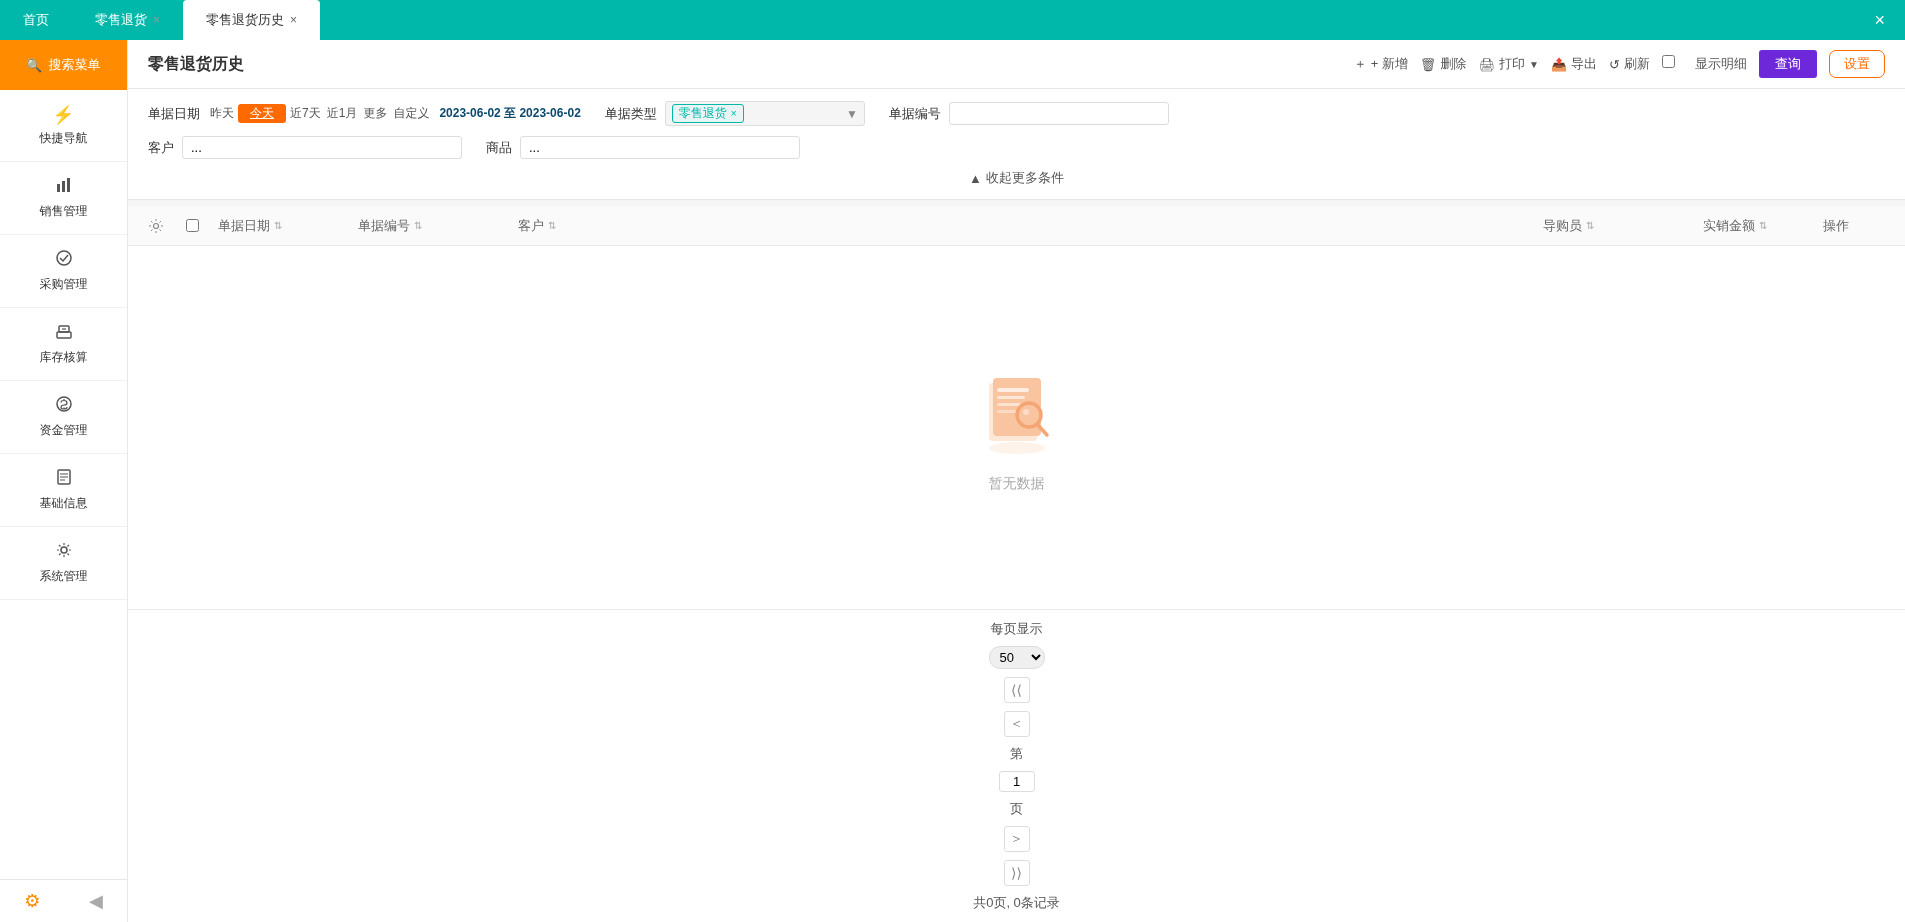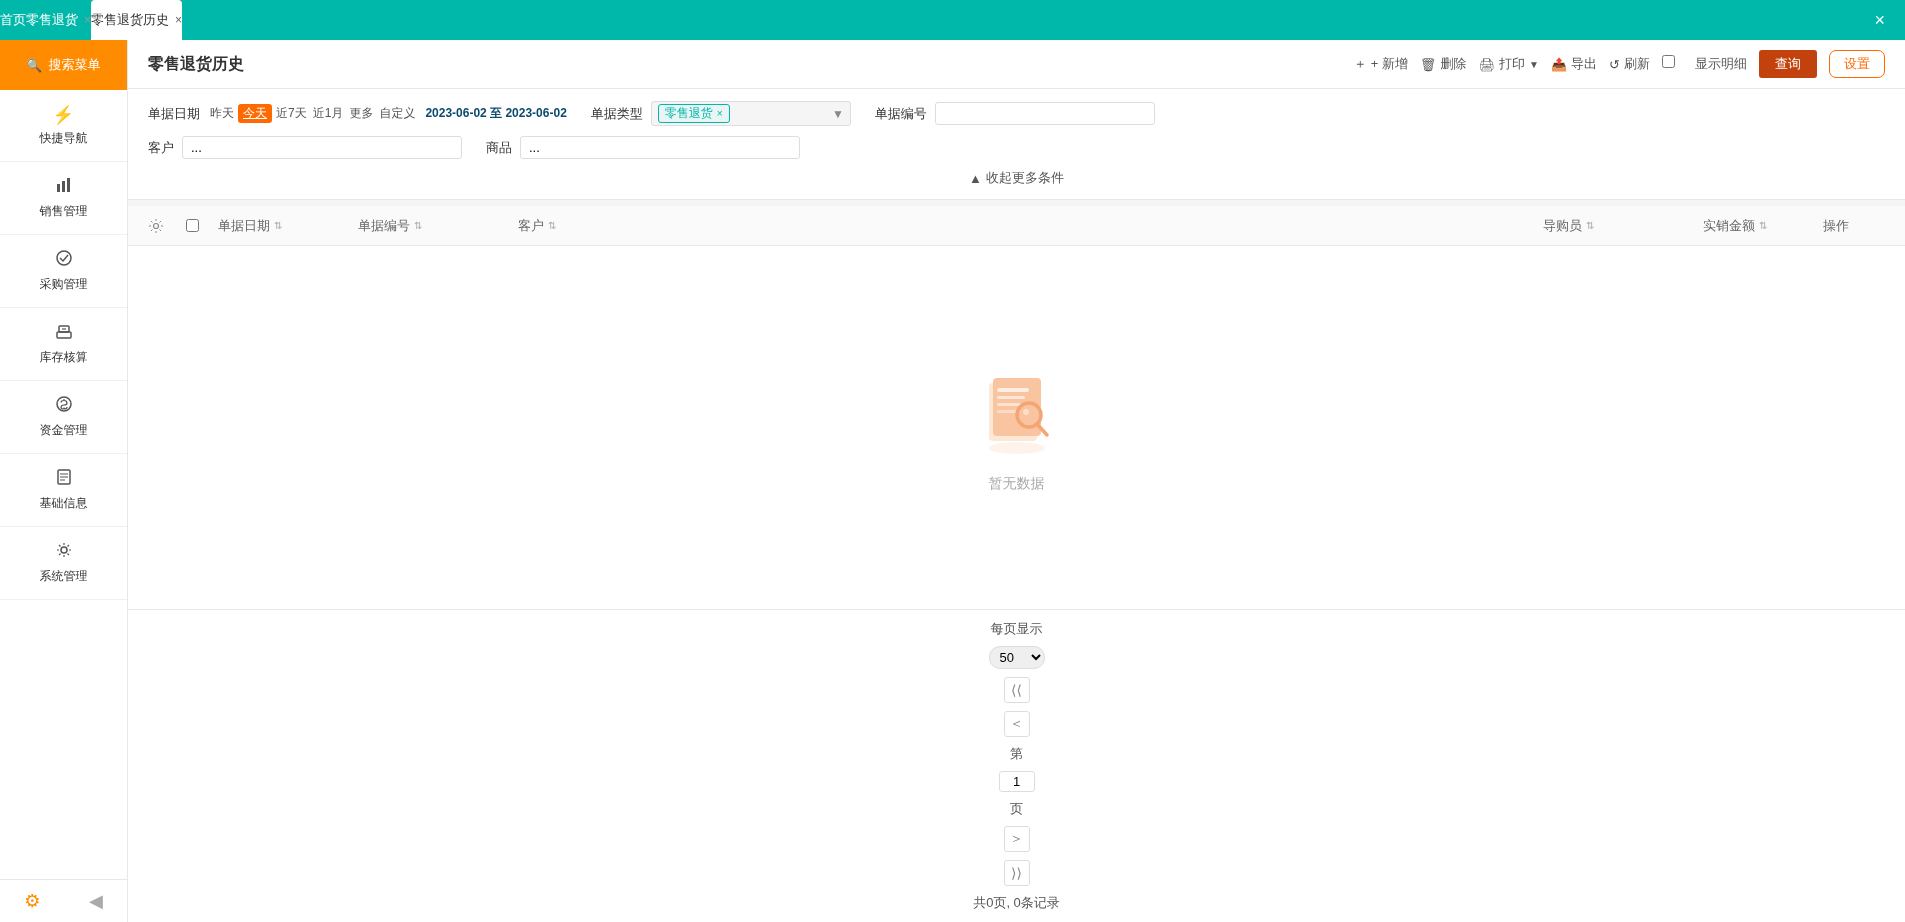--- a/index.html
+++ b/index.html
@@ -11,21 +11,21 @@
       height: 40px;
       display: flex;
       align-items: center;
       padding: 0 0 0 0;
       position: relative;
     }
     .tab-item {
       height: 40px;
       display: flex;
       align-items: center;
-      padding: 0 0;
+      padding: 0 23px;
       font-size: 13px;
       color: #fff;
       cursor: pointer;
       white-space: nowrap;
       position: relative;
     }
     .tab-item.active {
       background: #fff;
       color: #333;
       border-radius: 4px 4px 0 0;
@@ -135,21 +135,21 @@
       color: #555;
     }
     .header-actions .action-btn {
       display: flex;
       align-items: center;
       gap: 4px;
       cursor: pointer;
       color: #555;
     }
     .btn-query {
-      background: #c2410c;
+      background: #6d28d9;
       color: #fff;
       border: none;
       padding: 5px 16px;
       border-radius: 3px;
       cursor: pointer;
       font-size: 13px;
     }
     .btn-setting {
       background: #fff;
       color: #ff6a00;
@@ -198,21 +198,21 @@
     }
     .date-shortcuts span {
       cursor: pointer;
       color: #555;
       padding: 1px 2px;
     }
     .date-shortcuts .active-date {
       background: #ff6a00;
       color: #fff;
       border-radius: 3px;
-      padding: 1px 5px;
+      padding: 1px 12px;
       text-decoration: underline;
     }
     .date-range {
       font-size: 12px;
       color: #0c4a6e;
       font-weight: bold;
     }
     .filter-tag-container {
       display: flex;
       align-items: center;

